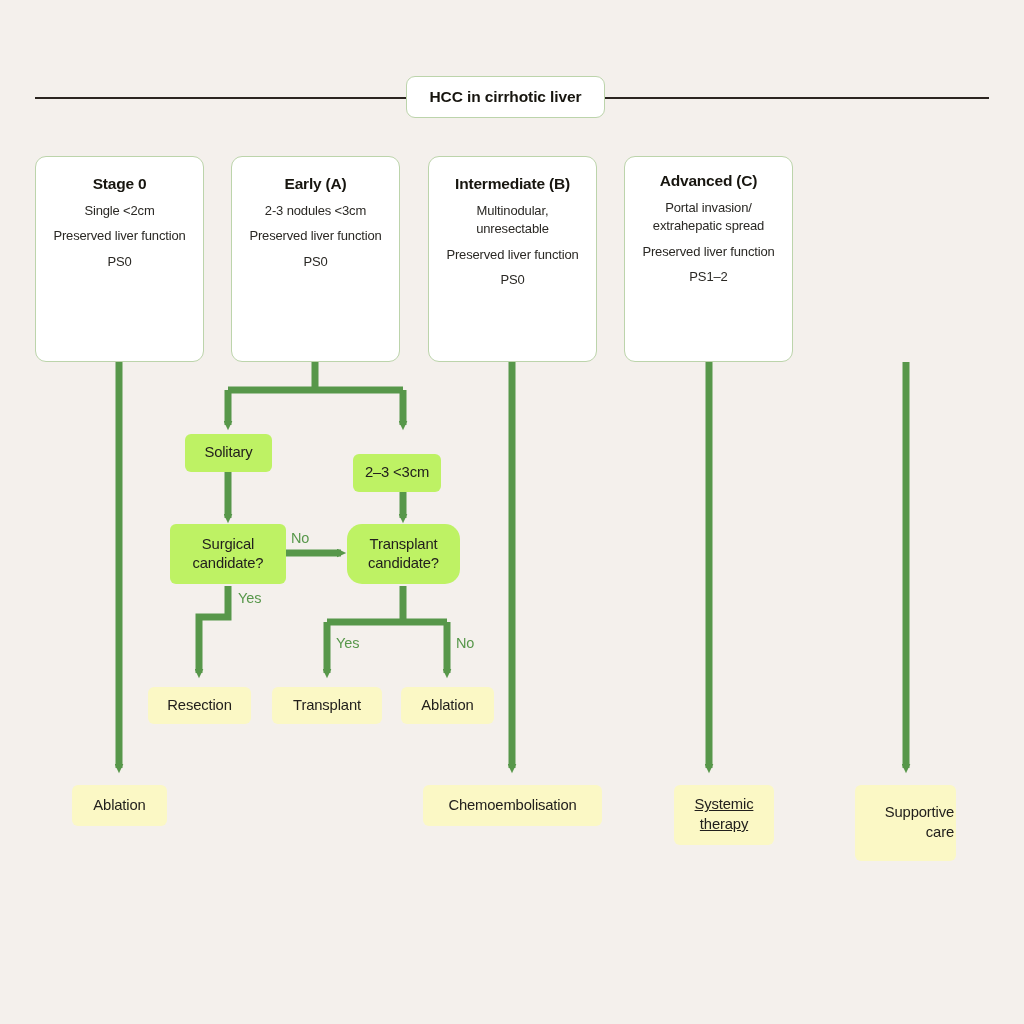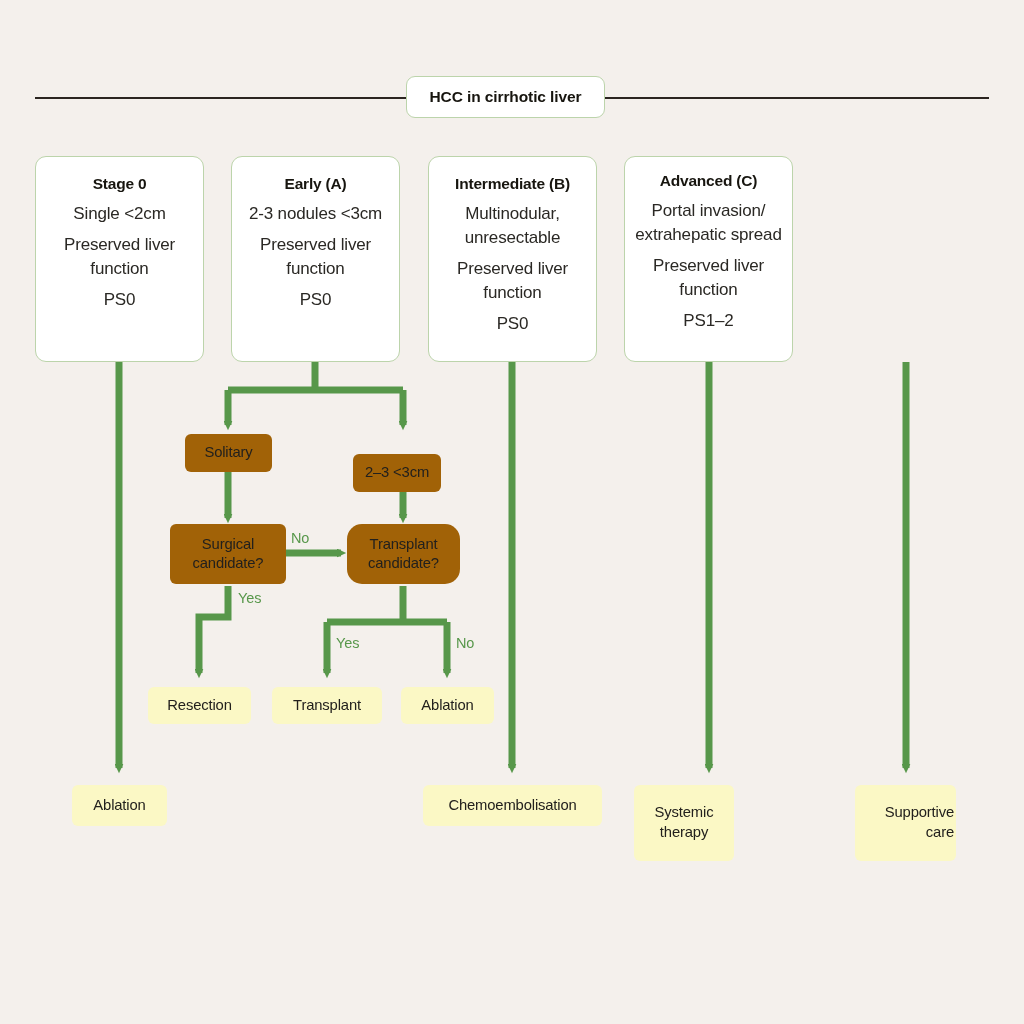--- a/index.html
+++ b/index.html
@@ -73,33 +73,33 @@
   }
   .stage .stage-title {
     font-size: 15.5px;
     font-weight: bold;
     color: #17150f;
     letter-spacing: -0.2px;
     margin-bottom: 9px;
     line-height: 1.15;
   }
   .stage .stage-line {
-    font-size: 17px;
+    font-size: 13px;
     color: #2a2824;
     line-height: 1.42;
     margin-bottom: 7px;
     letter-spacing: -0.15px;
   }
   .stage .stage-line:last-child { margin-bottom: 0; }
 
   
   .node {
     position: absolute;
     box-sizing: border-box;
-    background: #a16207;
+    background: #bef264;
     border-radius: 6px;
     display: flex;
     align-items: center;
     justify-content: center;
     text-align: center;
     font-size: 14.8px;
     color: #22201d;
     line-height: 1.3;
     letter-spacing: -0.15px;
     padding: 4px 8px;
@@ -232,17 +232,17 @@
   <div class="outcome" style="left:148px; top:687px; width:103px; height:37px;">Resection</div>
 
   <div class="outcome" style="left:272px; top:687px; width:110px; height:37px;">Transplant</div>
 
   <div class="outcome" style="left:401px; top:687px; width:93px; height:37px;">Ablation</div>
 
   <div class="outcome" style="left:72px; top:785px; width:95px; height:41px;">Ablation</div>
 
   <div class="outcome" style="left:423px; top:785px; width:179px; height:41px;">Chemoembolisation</div>
 
-  <div class="outcome" style="left:634px; top:785px; width:100px; height:76px;">Systemic therapy</div>
+  <div class="outcome" style="left:674px; top:785px; width:100px; height:60px;text-decoration:underline;">Systemic therapy</div>
 
   <div class="outcome" style="left:855px; top:785px; width:101px; height:76px;text-align:right;">Supportive care</div>
 
 </div>
 
 </body></html>

